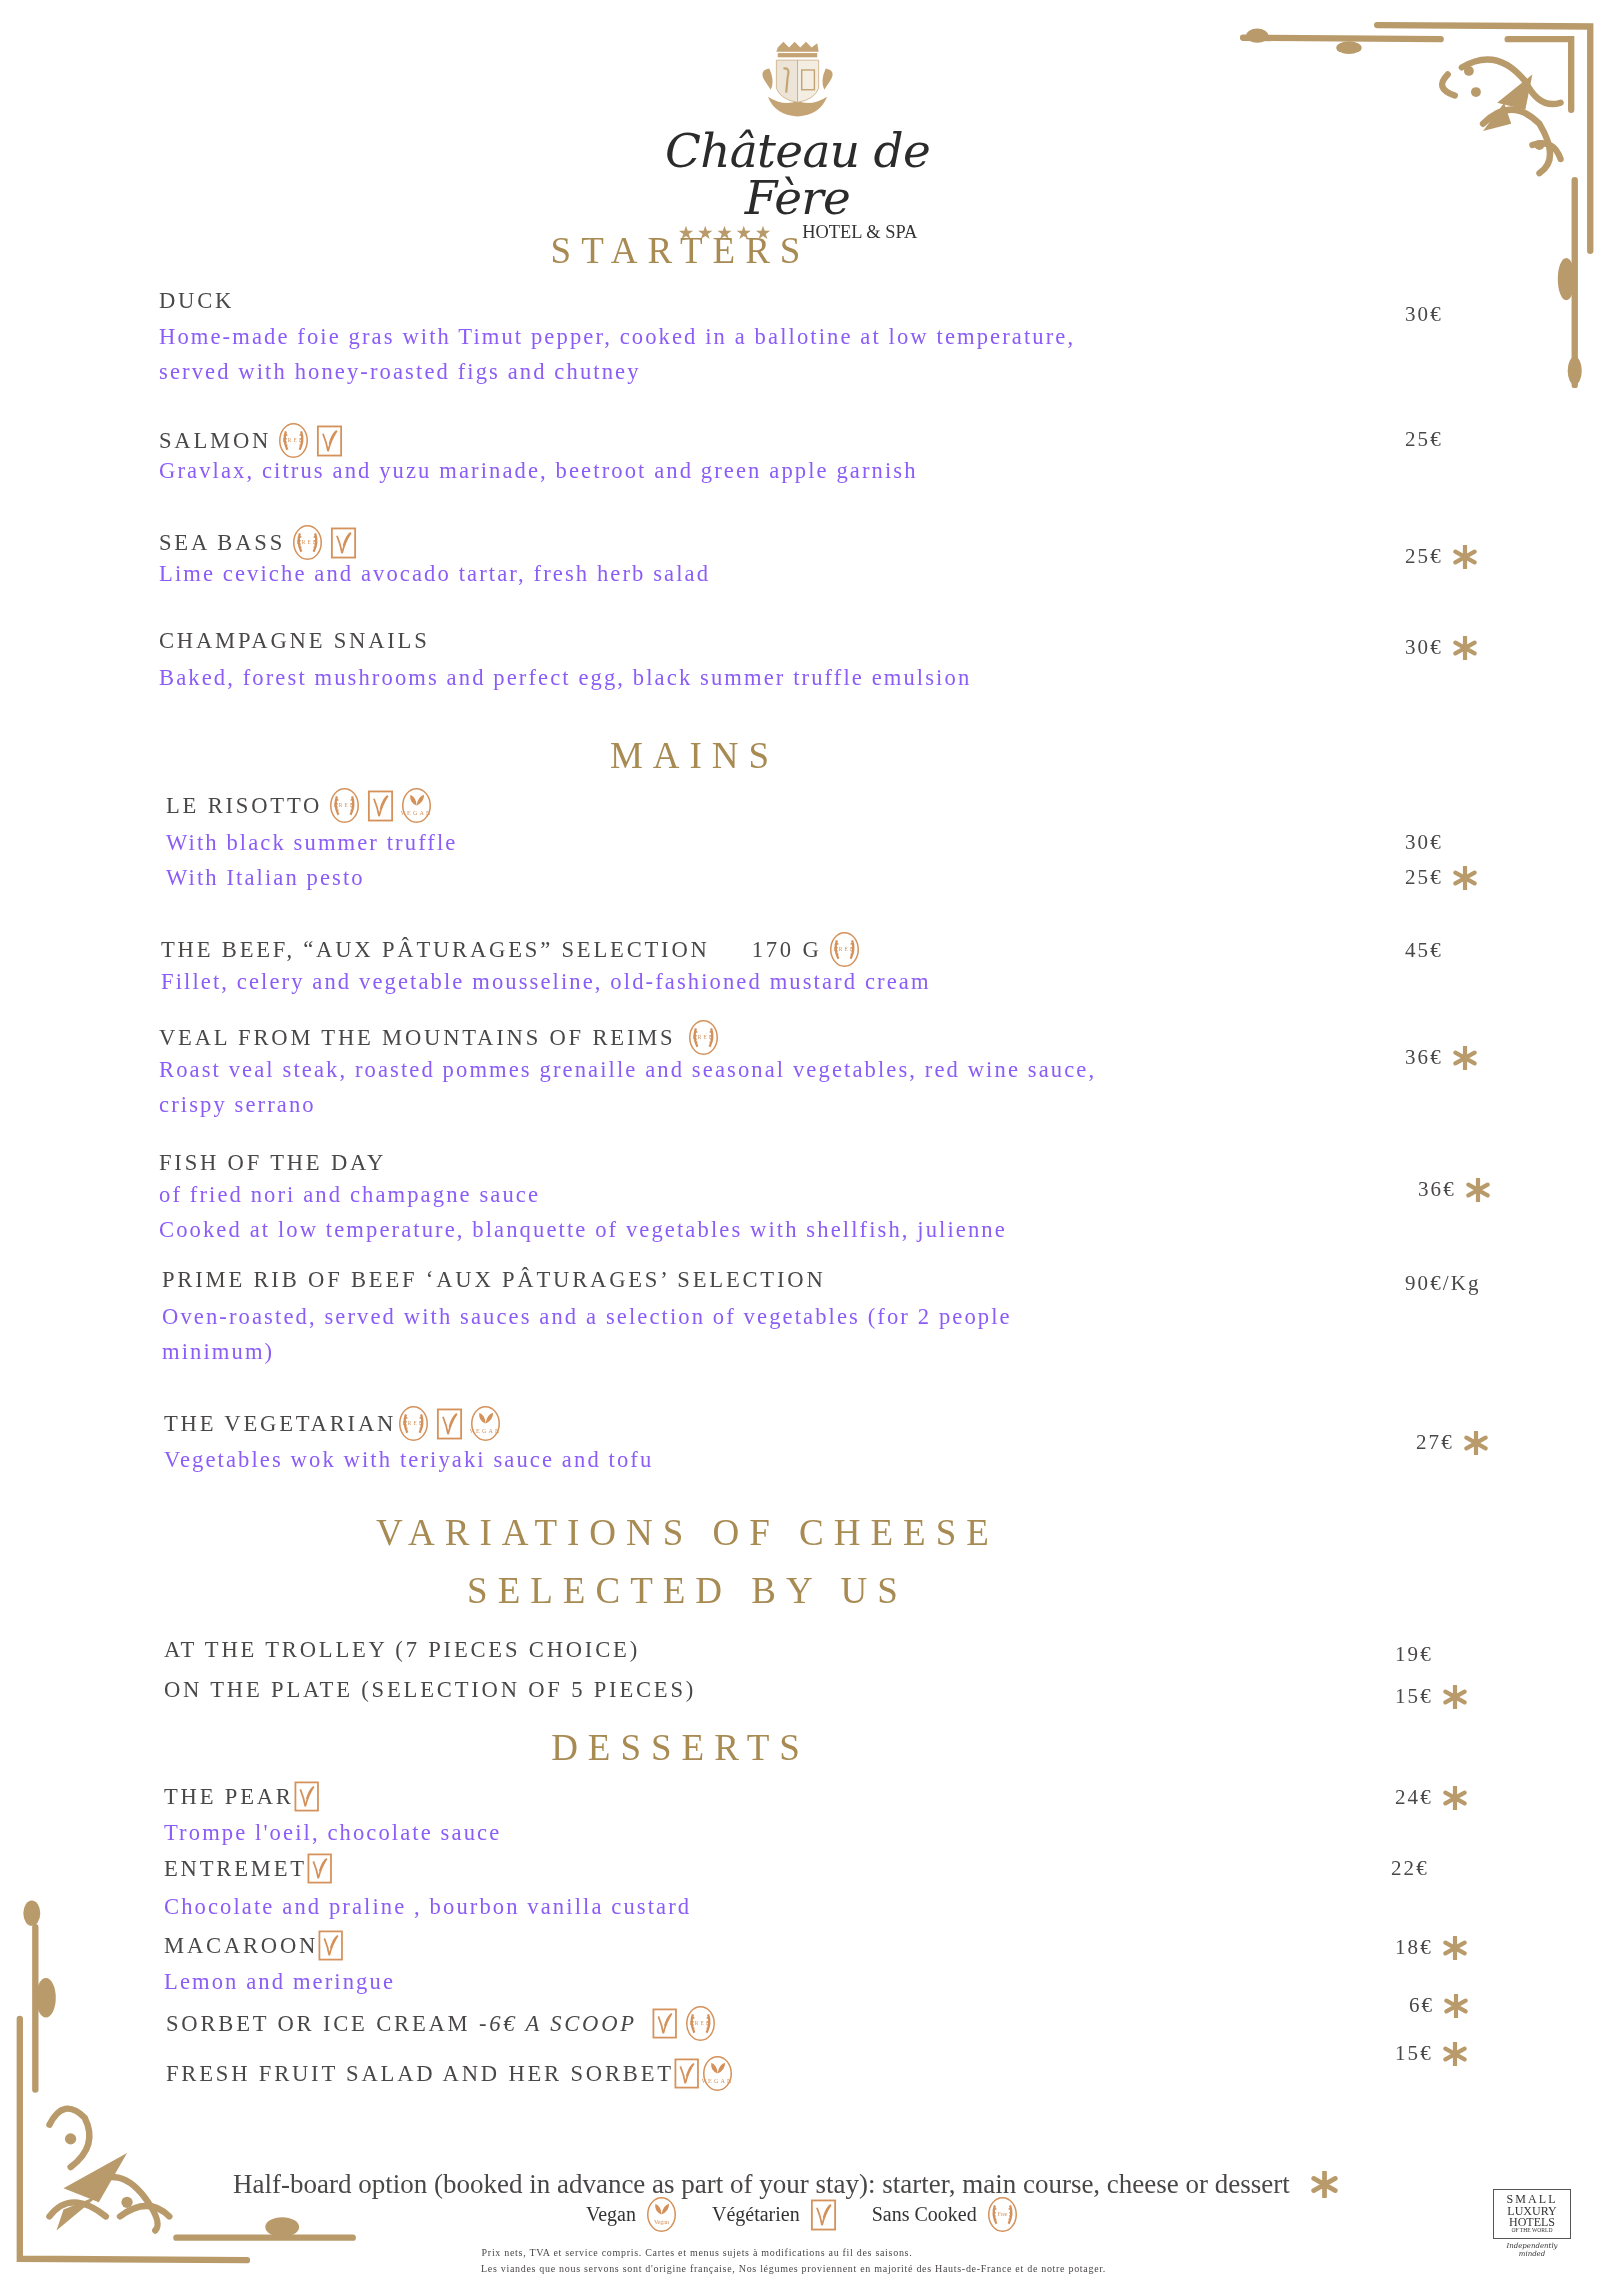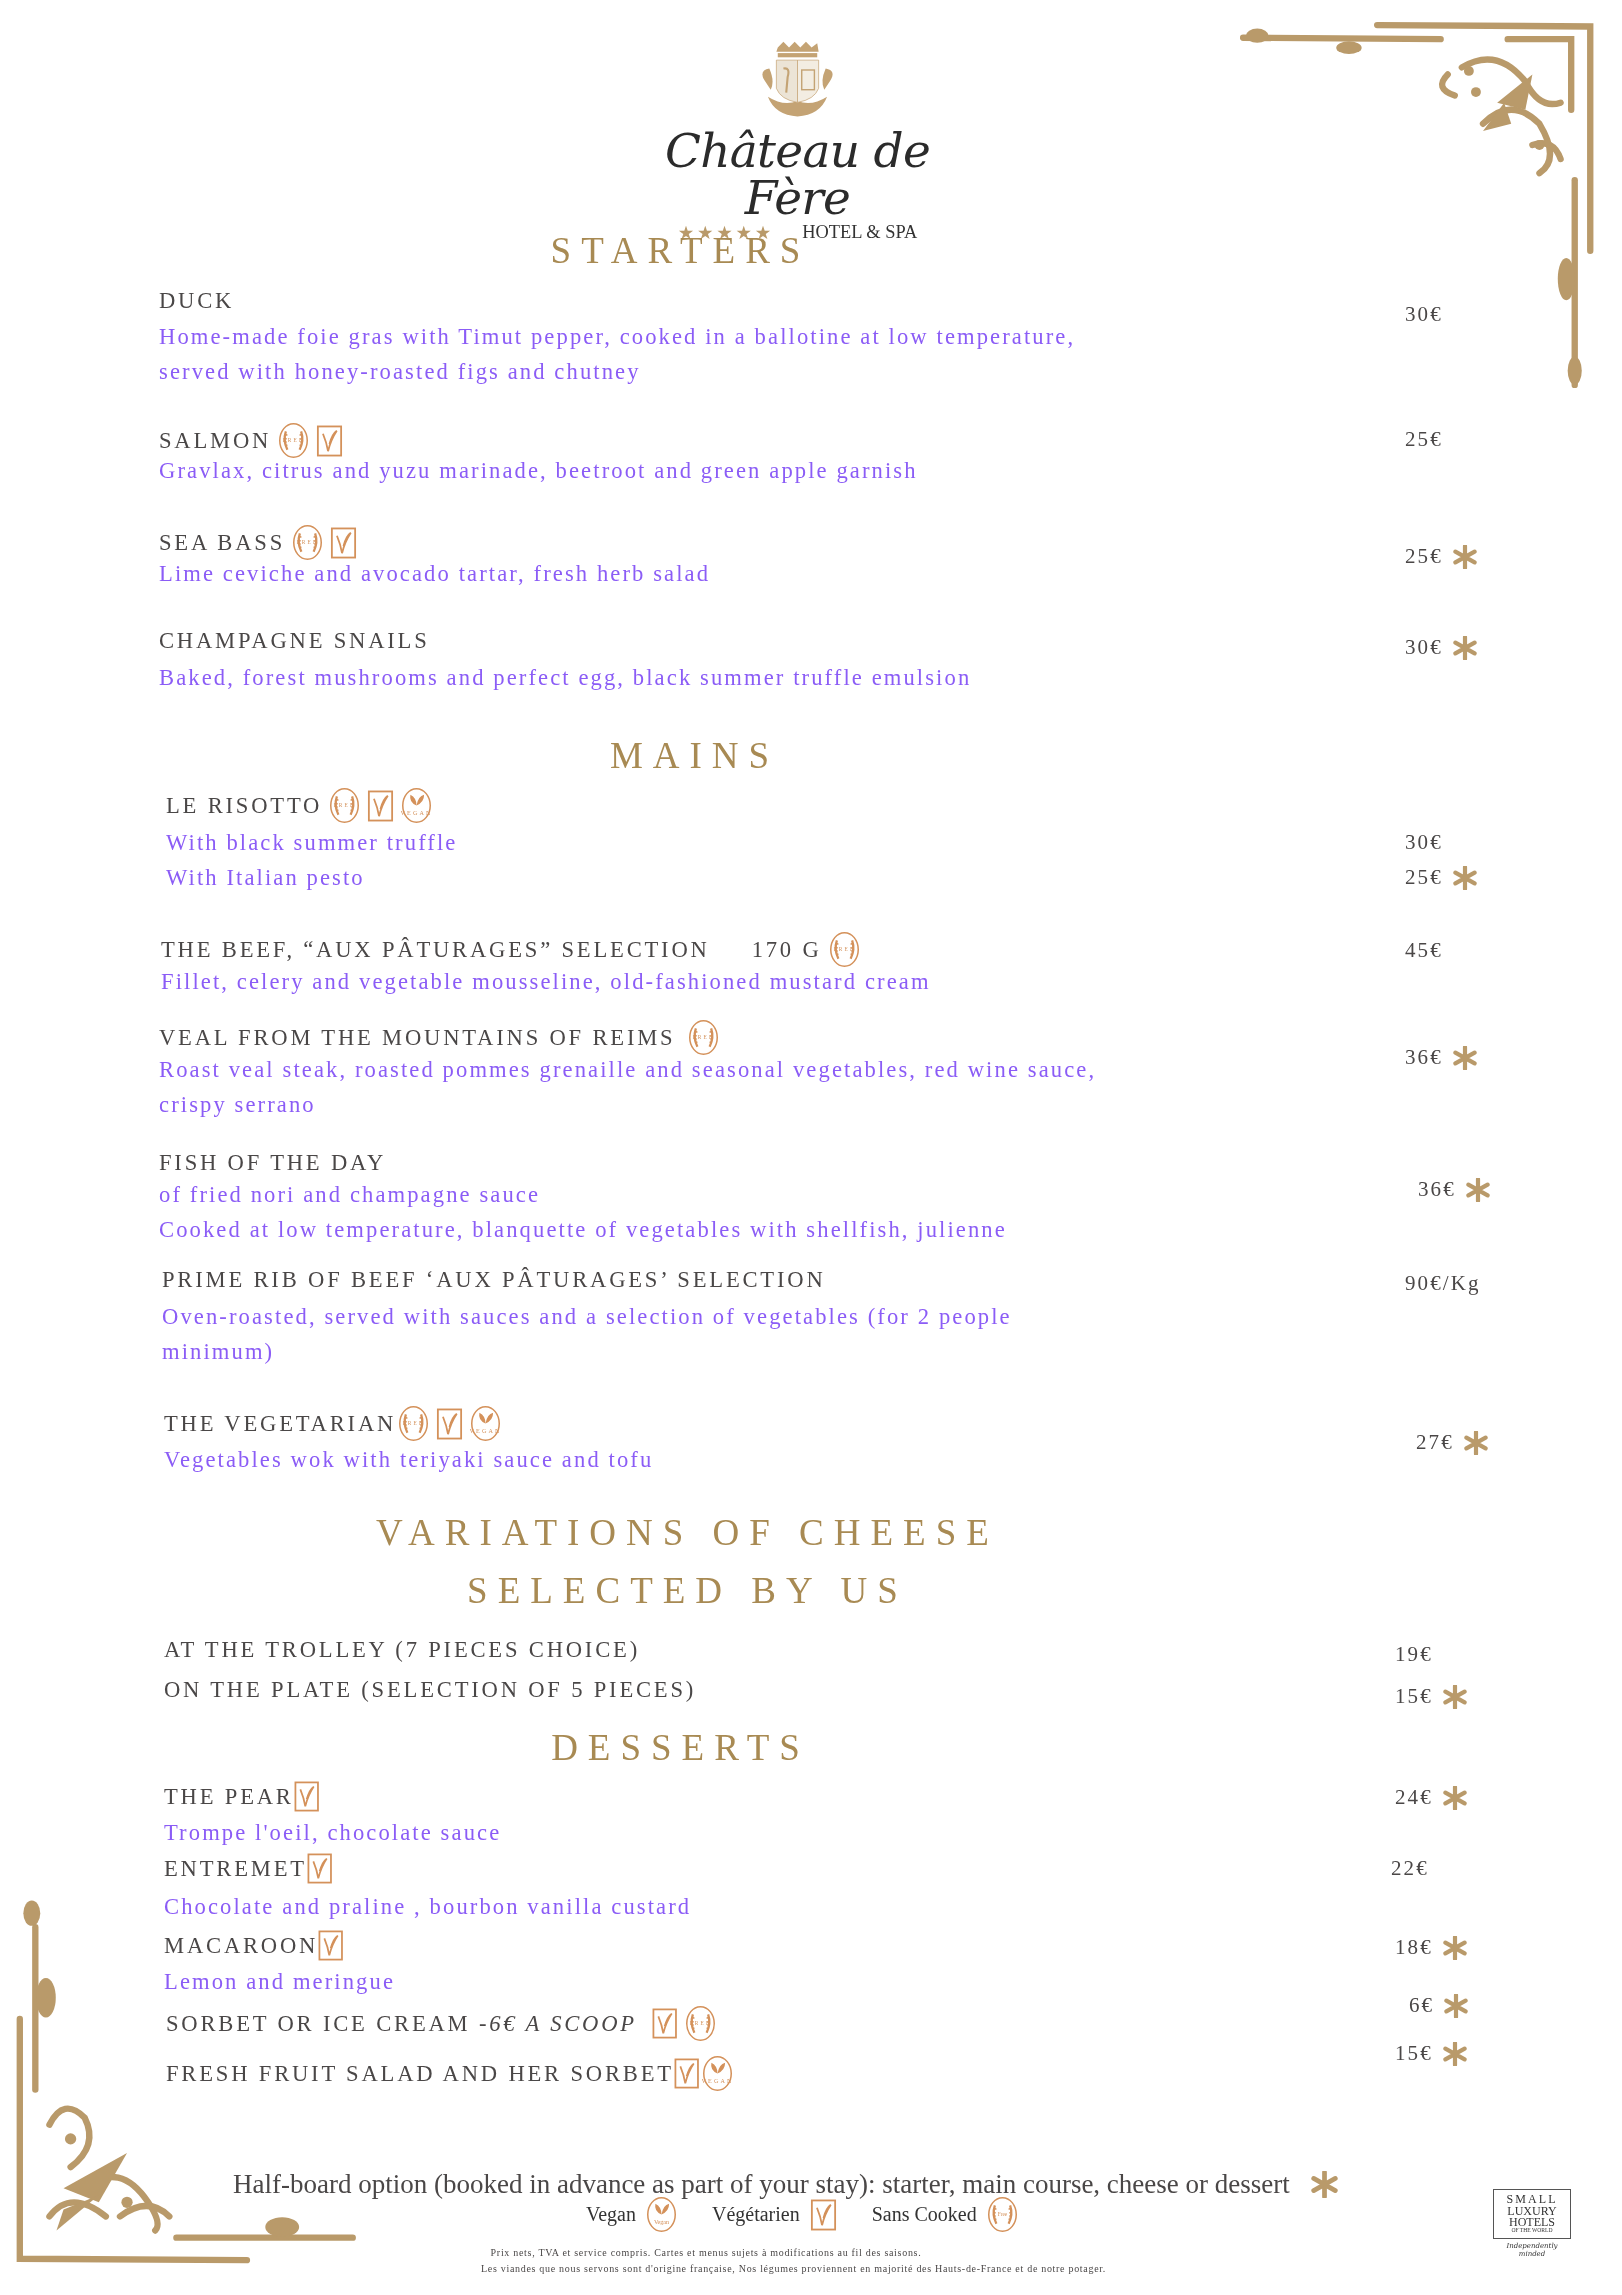--- a/index.html
+++ b/index.html
@@ -373,21 +373,21 @@
       </svg>
   </div>
   <div class="legend">
     <span>Sans Cooked</span>
     <svg width="31" height="37" viewBox="0 0 44 52">
         <use href="#gf"></use>
       </svg>
   </div>
 </div>
 
-<div class="abs fine" style="left:17px;width:1378px;top:2247px">Prix nets, TVA et service compris. Cartes et menus sujets à modifications au fil des saisons.</div>
+<div class="abs fine" style="left:8px;width:1378px;top:2247px">Prix nets, TVA et service compris. Cartes et menus sujets à modifications au fil des saisons.</div>
 <div class="abs fine" style="left:0;width:1587px;top:2263px">Les viandes que nous servons sont d'origine française, Nos légumes proviennent en majorité des Hauts-de-France et de notre potager.</div>
 
 <div class="abs" style="left:1493px;top:2189px;width:78px">
   <div class="slh">
     <div style="font-size:12px;letter-spacing:2.1px">SMALL</div>
     <div style="font-size:12px">LUXURY</div>
     <div style="font-size:12px">HOTELS</div>
     <div style="font-size:5.6px">OF THE WORLD</div>
   </div>
   <div style="font-family:'DejaVu Serif',serif;font-style:italic;font-size:7px;color:#333;text-align:center;margin-top:2.8px">Independently minded</div>

